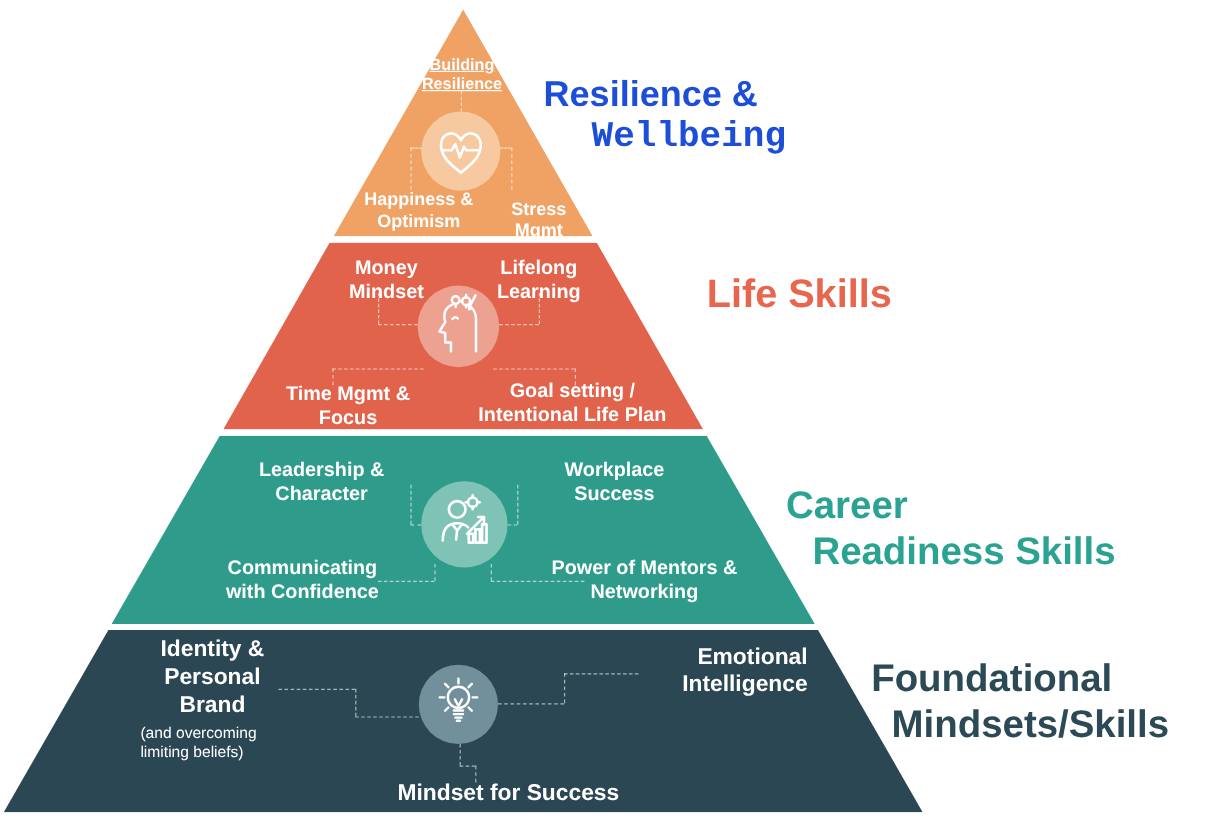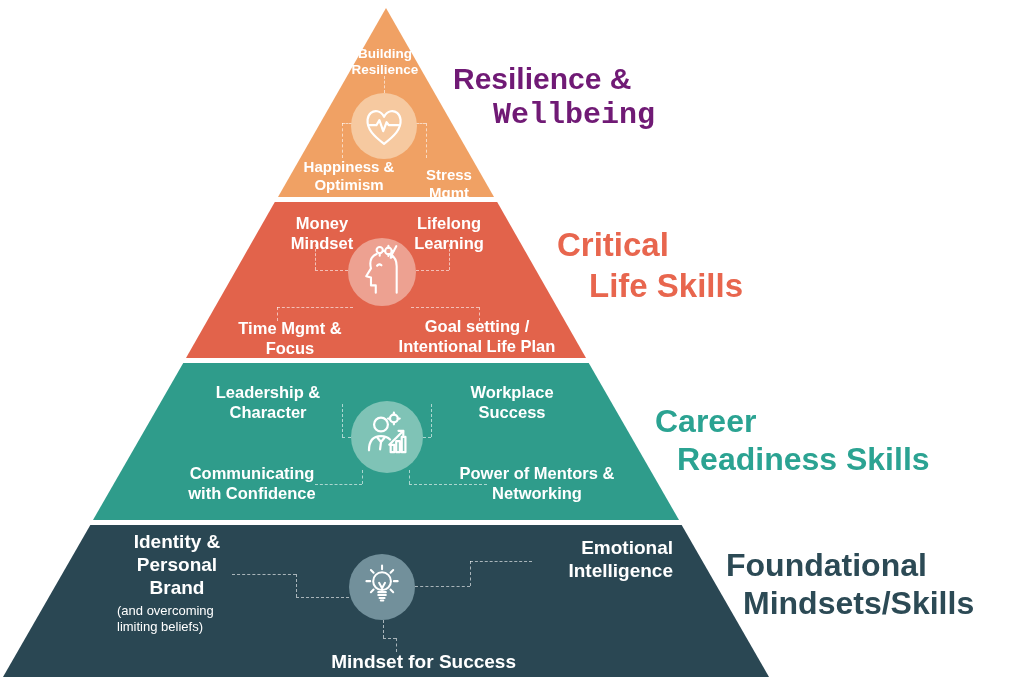--- a/index.html
+++ b/index.html
@@ -19,30 +19,30 @@
 
   .badge{position:absolute;border-radius:50%;display:flex;align-items:center;justify-content:center;}
   .b1{left:351px;top:93px;width:66px;height:66px;background:#F6C9A0;}
   .b2{left:348px;top:238px;width:68px;height:68px;background:#EDA191;}
   .b3{left:351px;top:401px;width:72px;height:72px;background:#7FC3B6;}
   .b4{left:349px;top:554px;width:66px;height:66px;background:#72909B;}
   .badge svg{width:82%;height:82%;}
 
   .lbl{position:absolute;color:#ffffff;font-weight:700;text-align:center;
        transform:translateX(-50%);line-height:1.22;}
-  .s14{font-size:13.5px;}
+  .s14{font-size:13.5px;text-decoration:underline;}
   .s15{font-size:15px;}
   .s17{font-size:16.5px;}
   .s19{font-size:19px;text-align:right;}
   .lbl-left{transform:none;text-align:center;}
   .note{position:absolute;color:#ffffff;font-weight:400;font-size:13px;line-height:1.25;text-align:left;}
 
   .title{position:absolute;font-weight:700;white-space:nowrap;}
   .title .tl{display:block;}
-  .t1{left:453px;top:60px;font-size:30px;line-height:37px;color:#701a75;}
+  .t1{left:453px;top:60px;font-size:30px;line-height:37px;color:#1d4ed8;}
   .t1 .tl2{margin-left:40px;font-family:Liberation Mono, monospace;}
   .t2{left:557px;top:224px;font-size:33px;line-height:41px;color:#E8664E;}
   .t2 .tl2{margin-left:32px;}
   .t3{left:655px;top:402px;font-size:32px;line-height:38px;color:#2BA392;}
   .t3 .tl2{margin-left:22px;}
   .t4{left:726px;top:546px;font-size:32px;line-height:38px;color:#2C4A55;}
   .t4 .tl2{margin-left:17px;}
 
   .dv{position:absolute;border-left:1.5px dashed rgba(255,255,255,0.6);width:0;}
   .dh{position:absolute;border-top:1.5px dashed rgba(255,255,255,0.6);height:0;}
@@ -149,21 +149,20 @@
   <div class="lbl lbl-left s19" style="left:117px;top:530px;width:120px;">Identity &amp; Personal Brand</div>
   <div class="note" style="left:117px;top:603px;width:135px;">(and overcoming limiting beliefs)</div>
   <div class="lbl s19" style="left:608px;top:536px;width:130px;">Emotional Intelligence</div>
   <div class="lbl s19" style="left:386px;top:650px;width:260px;">Mindset for Success</div>
 
   <div class="title t1">
     <span class="tl tl1">Resilience &amp;</span>
     <span class="tl tl2">Wellbeing</span>
   </div>
   <div class="title t2">
-    <span class="tl tl1">Critical</span>
     <span class="tl tl2">Life Skills</span>
   </div>
   <div class="title t3">
     <span class="tl tl1">Career</span>
     <span class="tl tl2">Readiness Skills</span>
   </div>
   <div class="title t4">
     <span class="tl tl1">Foundational</span>
     <span class="tl tl2">Mindsets/Skills</span>
   </div>

